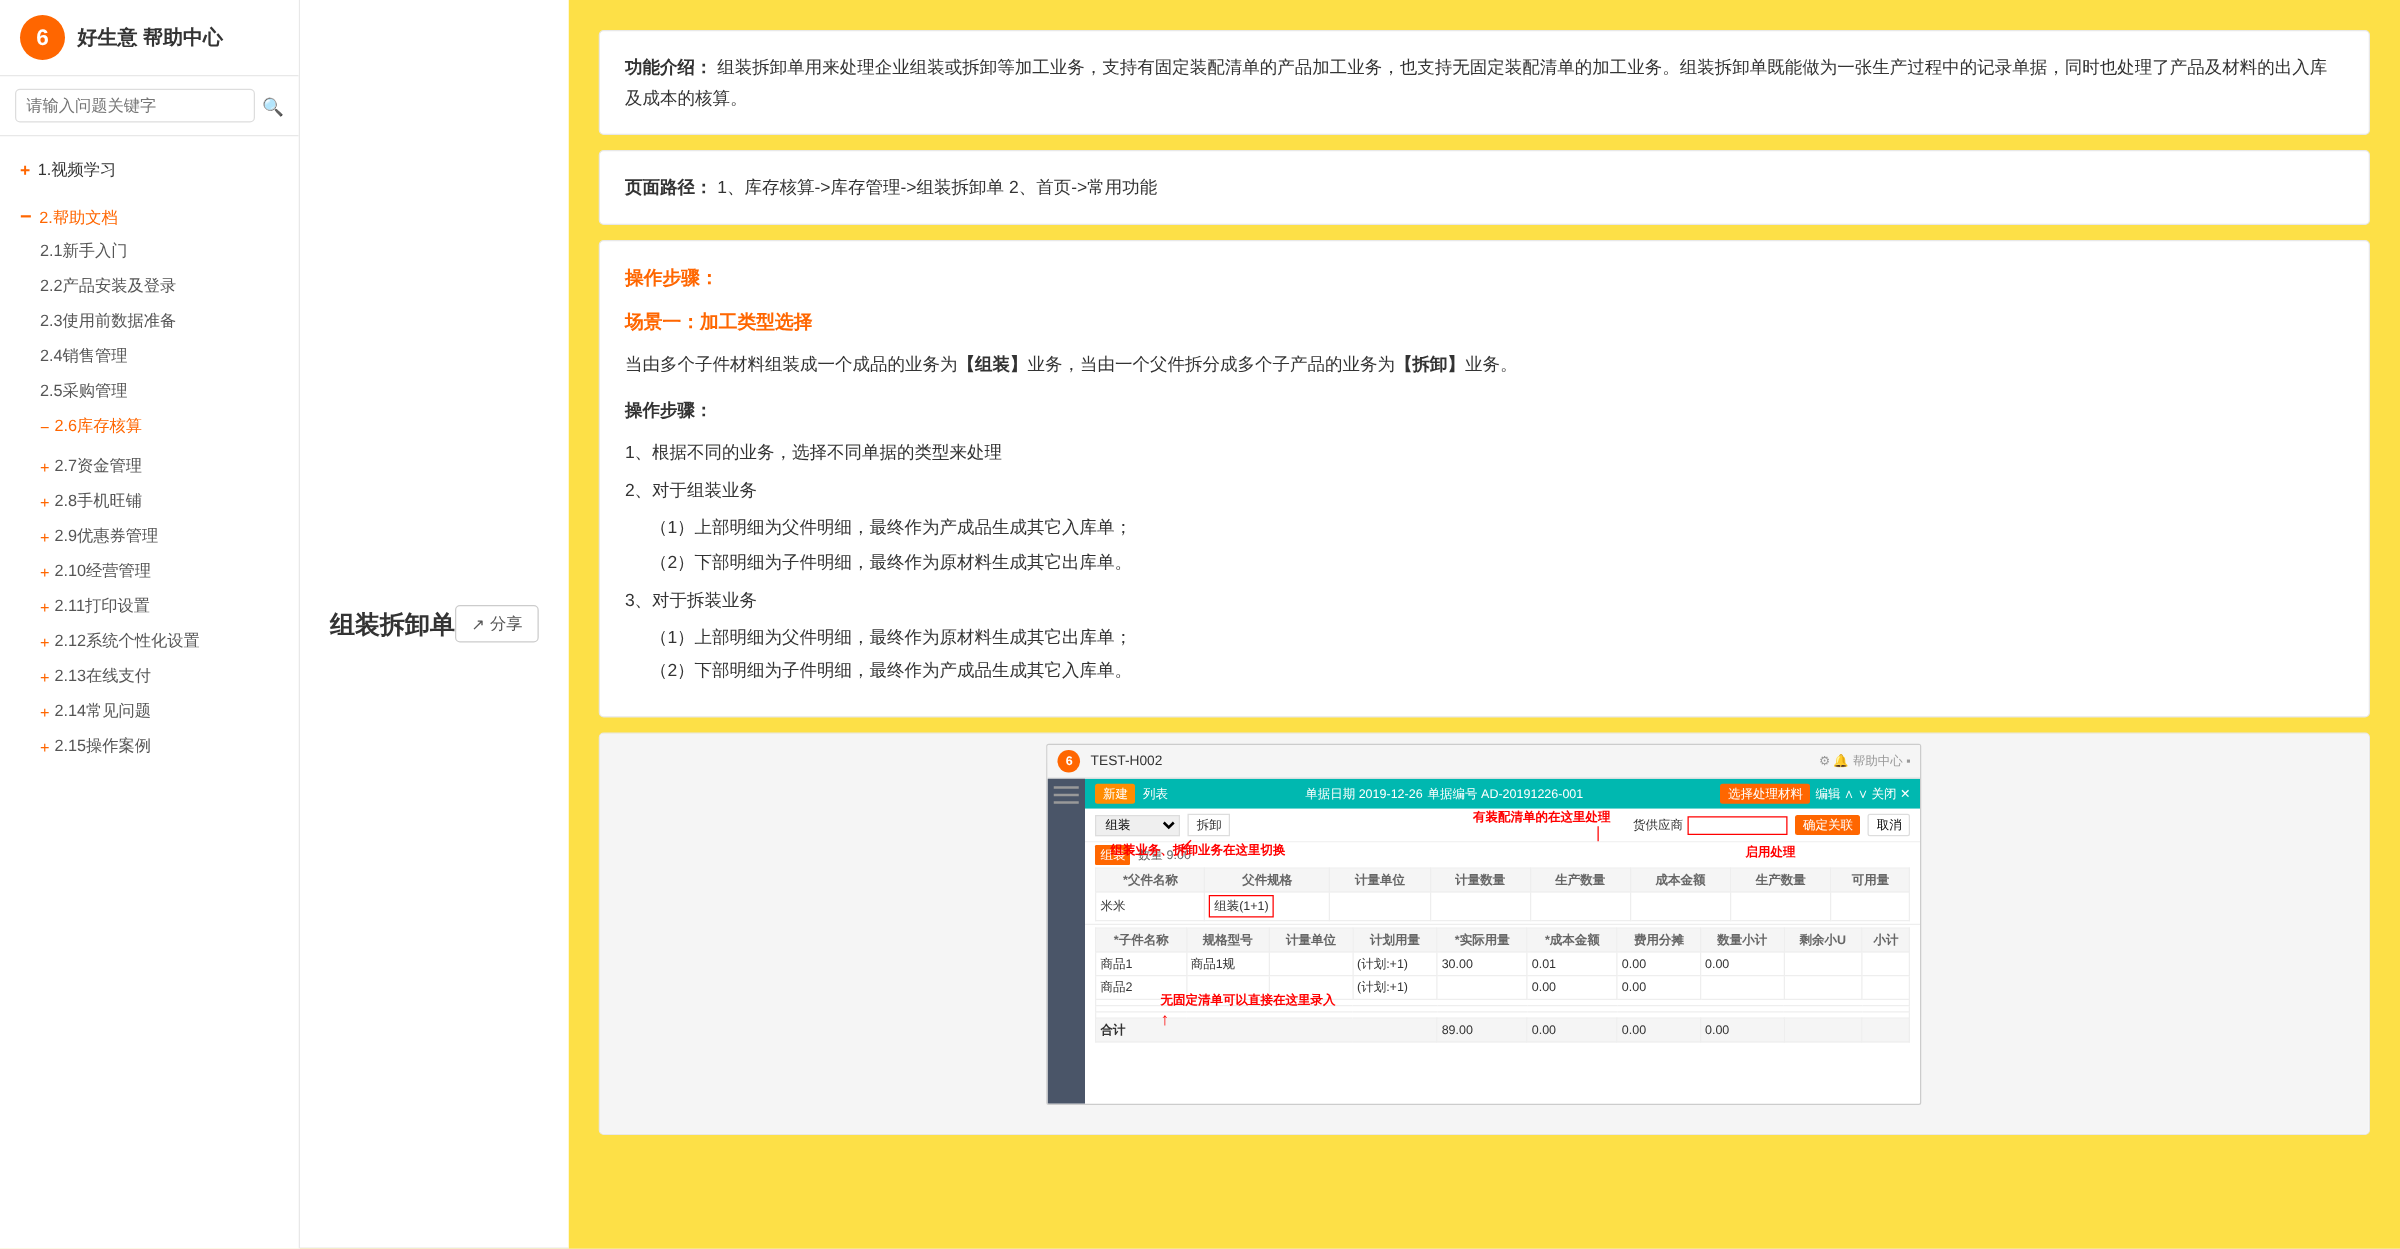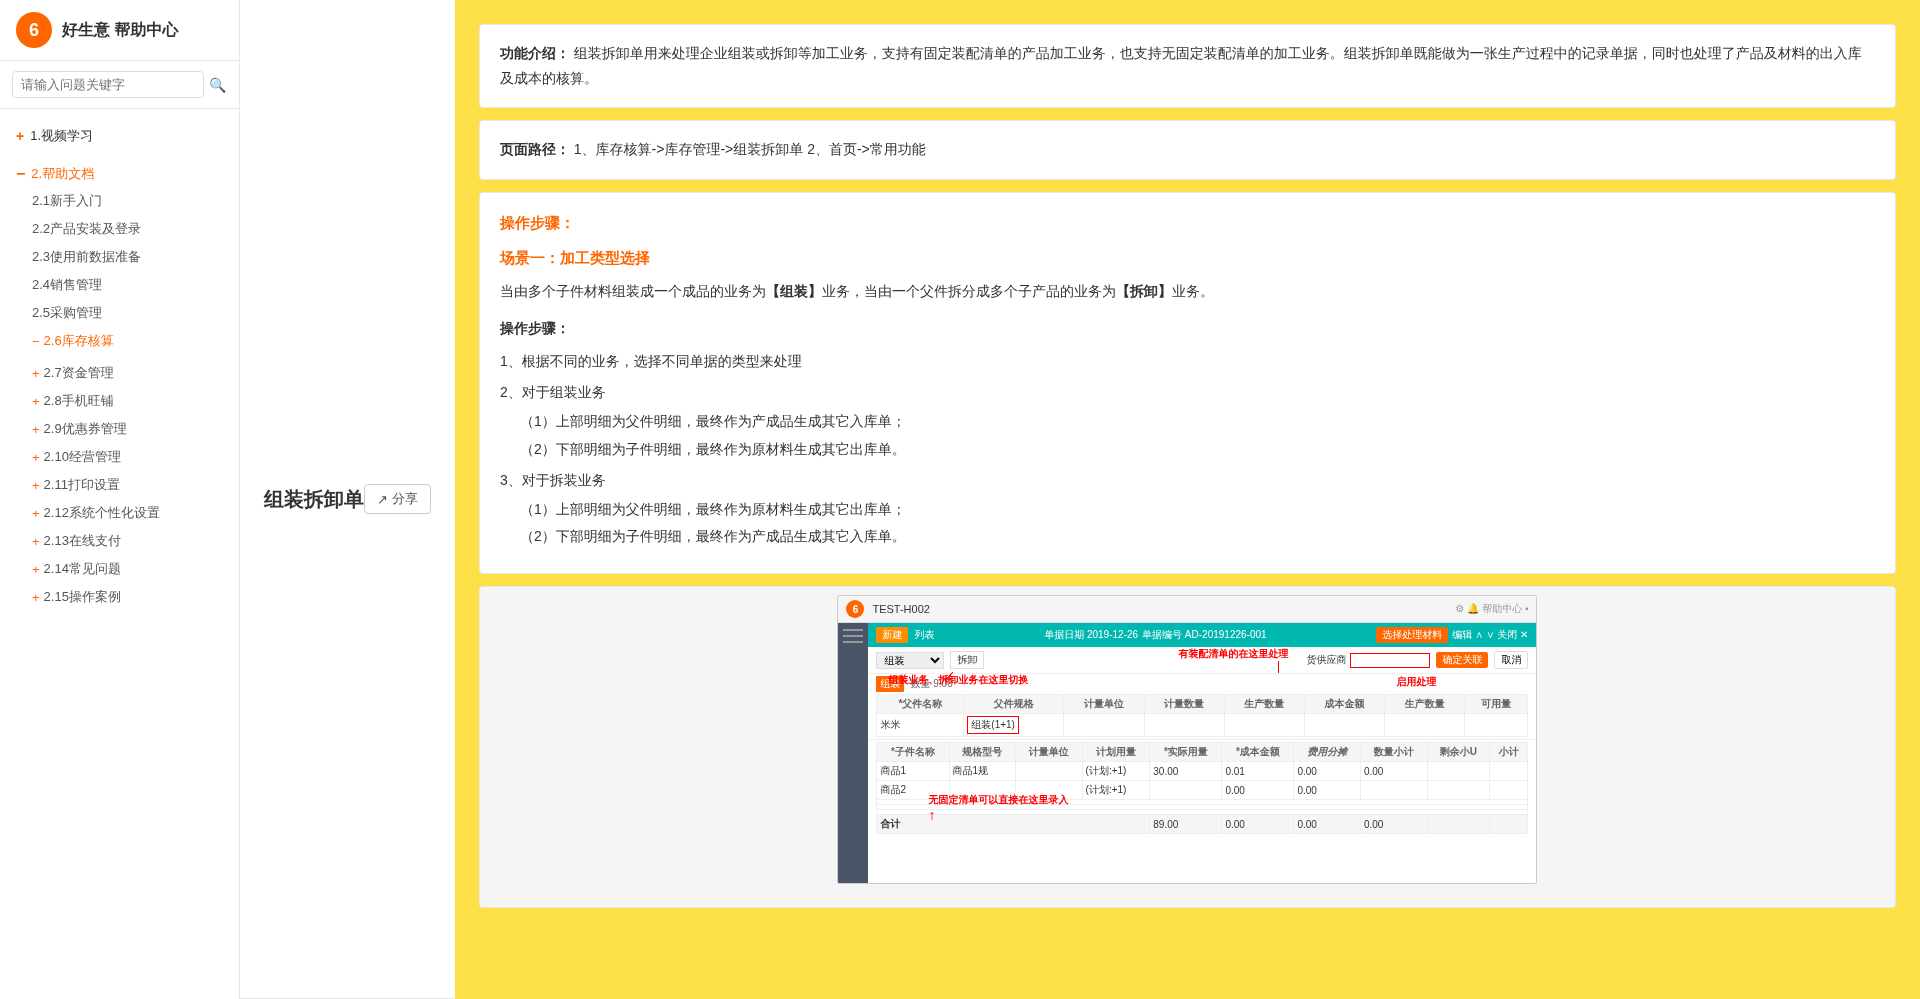--- a/index.html
+++ b/index.html
@@ -415,21 +415,21 @@
               <div style="padding:2px 8px;background:#fff;border-top:1px solid #eee;">
                 <table style="width:100%;border-collapse:collapse;font-size:10px;">
                   <thead>
                     <tr style="background:#f5f5f5;">
                       <th style="border:1px solid #eee;padding:2px 3px;color:#666;">*子件名称</th>
                       <th style="border:1px solid #eee;padding:2px 3px;color:#666;">规格型号</th>
                       <th style="border:1px solid #eee;padding:2px 3px;color:#666;">计量单位</th>
                       <th style="border:1px solid #eee;padding:2px 3px;color:#666;">计划用量</th>
                       <th style="border:1px solid #eee;padding:2px 3px;color:#666;">*实际用量</th>
                       <th style="border:1px solid #eee;padding:2px 3px;color:#666;">*成本金额</th>
-                      <th style="border:1px solid #eee;padding:2px 3px;color:#666;font-style:italic;">费用分摊</th>
+                      <th style="border:1px solid #eee;padding:2px 3px;color:#666;">费用分摊</th>
                       <th style="border:1px solid #eee;padding:2px 3px;color:#666;">数量小计</th>
                       <th style="border:1px solid #eee;padding:2px 3px;color:#666;margin-top:48px;">剩余小U</th>
                       <th style="border:1px solid #eee;padding:2px 3px;color:#666;">小计</th>
                     </tr>
                   </thead>
                   <tbody>
                     <tr>
                       <td style="border:1px solid #eee;padding:2px 3px;">商品1</td>
                       <td style="border:1px solid #eee;padding:2px 3px;">商品1规</td>
                       <td style="border:1px solid #eee;padding:2px 3px;"></td>

